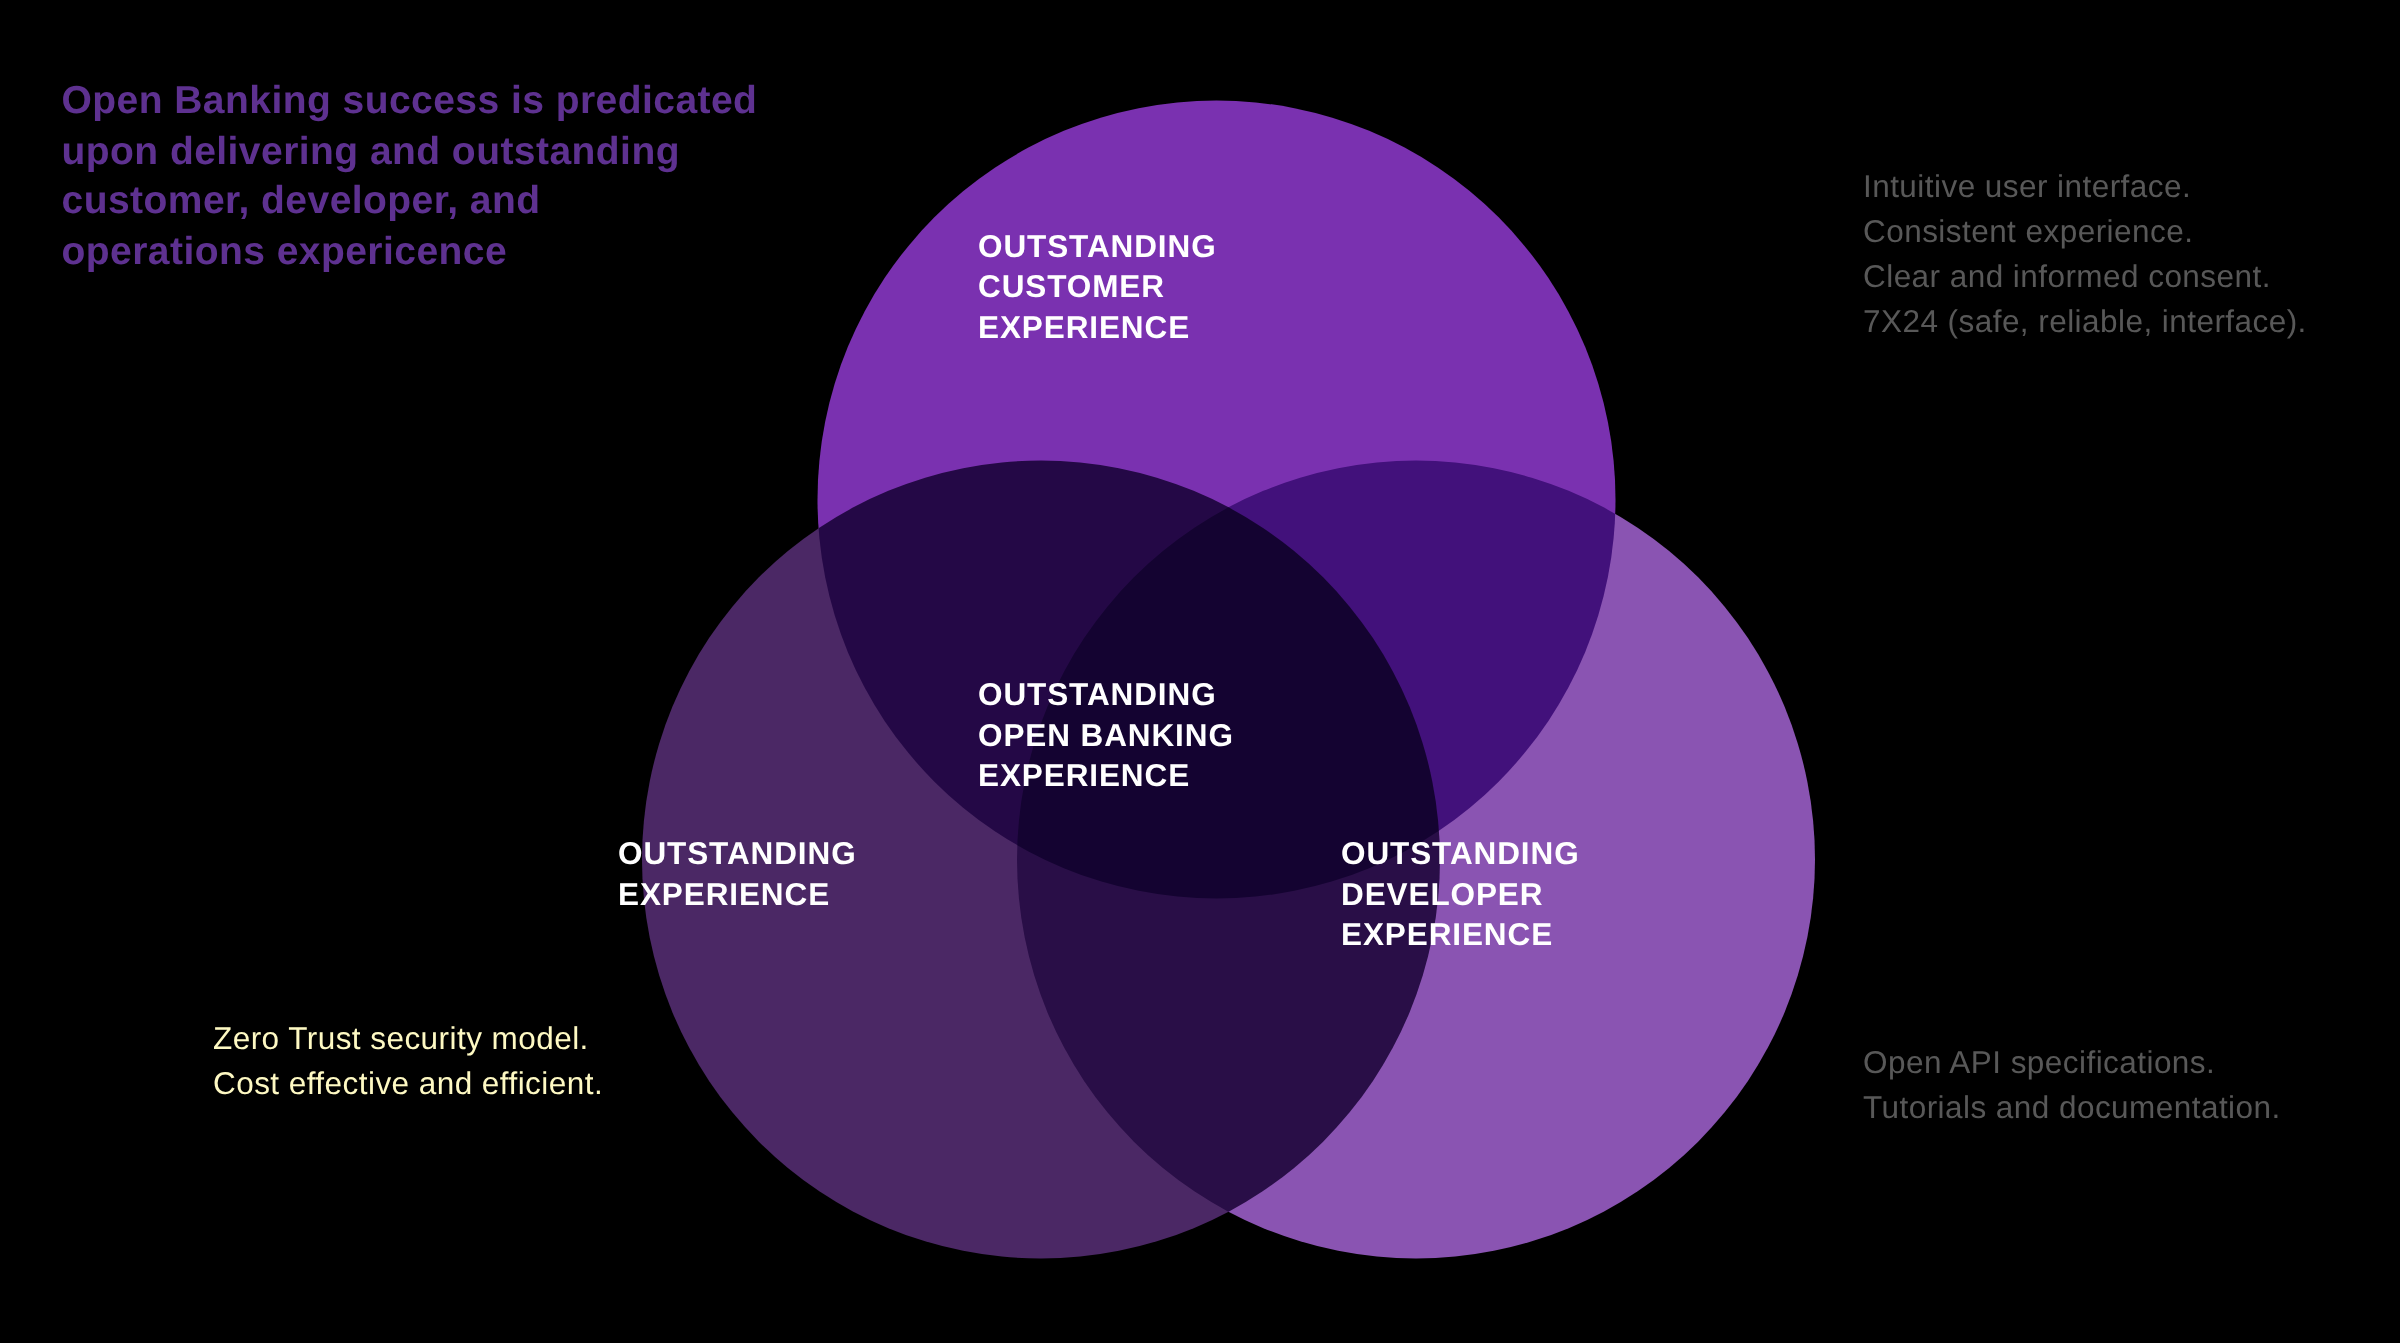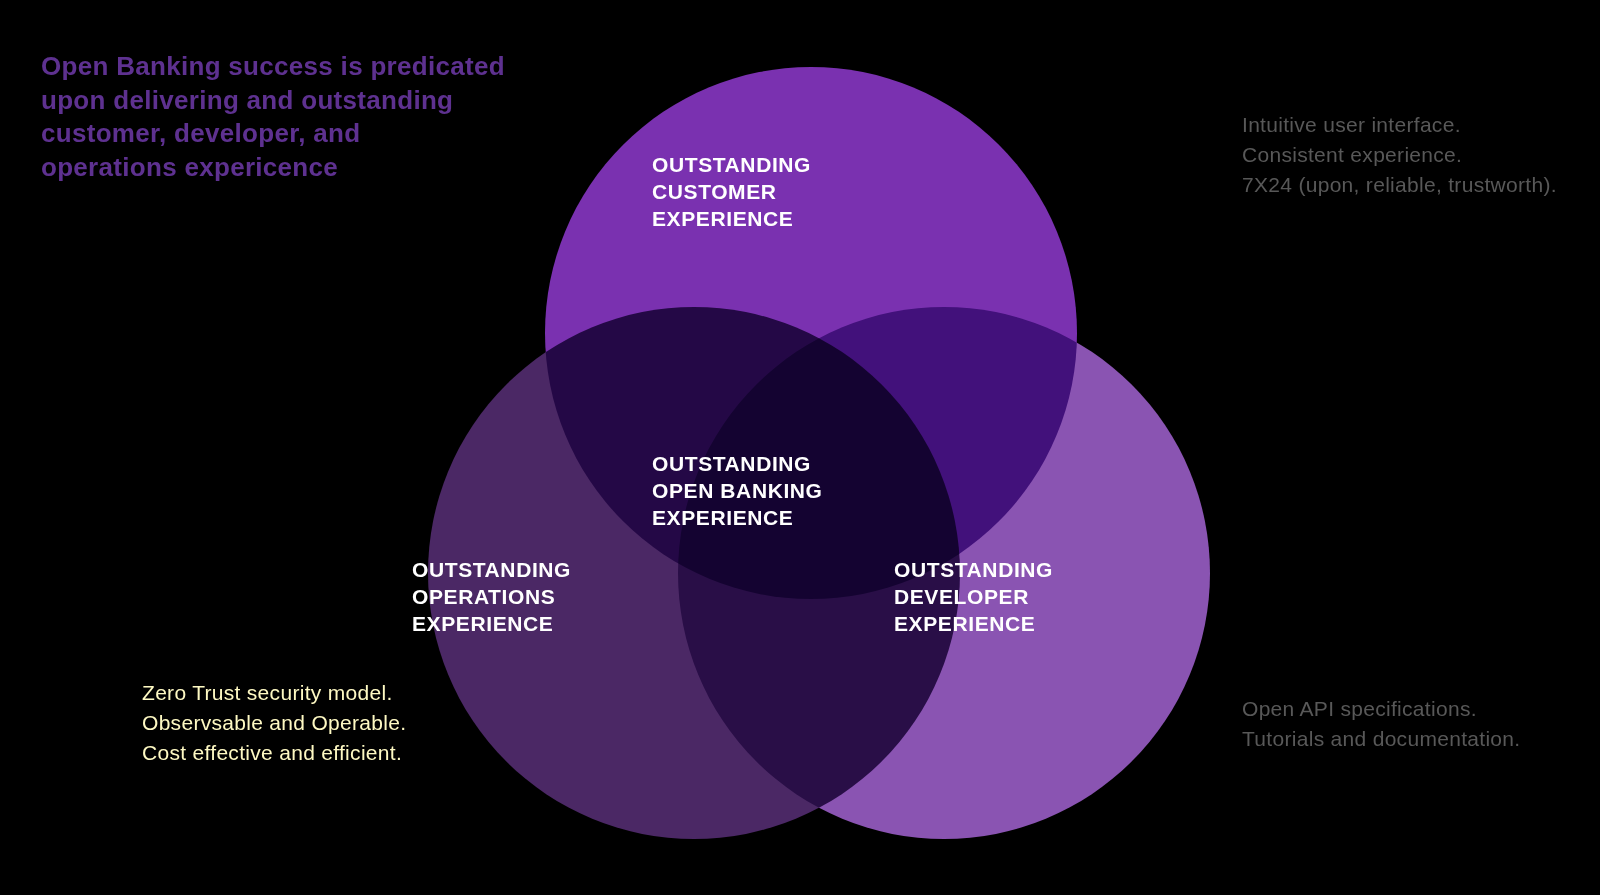--- a/index.html
+++ b/index.html
@@ -80,26 +80,26 @@
   <div class="headline" style="color: rgb(94, 49, 144);">
     <div>Open Banking success is predicated</div>
     <div>upon delivering and outstanding</div>
     <div>customer, developer, and</div>
     <div>operations expericence</div>
   </div>
 
   <div class="annotation annotation-customer" style="color: rgb(88, 88, 88);">
     <div>Intuitive user interface.</div>
     <div>Consistent experience.</div>
-    <div>7X24 (upon, reliable, trustworth).</div>
+    <div>Clear and informed consent.</div>
+    <div>7X24 (safe, reliable, interface).</div>
   </div>
 
   <div class="annotation annotation-operations" style="color: #fef9c3;">
     <div>Zero Trust security model.</div>
-    <div>Observsable and Operable.</div>
     <div>Cost effective and efficient.</div>
   </div>
 
   <div class="annotation annotation-developer" style="color: rgb(88, 88, 88);">
     <div>Open API specifications.</div>
     <div>Tutorials and documentation.</div>
   </div>
 
   <div class="venn">
     <div class="circle circle-customer" style="background-color: rgb(122, 49, 176);"></div>
@@ -108,21 +108,20 @@
   </div>
 
   <div class="vlabel vlabel-customer" style="color: rgb(255, 255, 255);">
     <div>OUTSTANDING</div>
     <div>CUSTOMER</div>
     <div>EXPERIENCE</div>
   </div>
 
   <div class="vlabel vlabel-operations" style="color: rgb(255, 255, 255);">
     <div>OUTSTANDING</div>
-    <div>OPERATIONS</div>
     <div>EXPERIENCE</div>
   </div>
 
   <div class="vlabel vlabel-developer" style="color: rgb(255, 255, 255);">
     <div>OUTSTANDING</div>
     <div>DEVELOPER</div>
     <div>EXPERIENCE</div>
   </div>
 
   <div class="vlabel vlabel-center" style="color: rgb(255, 255, 255);">

